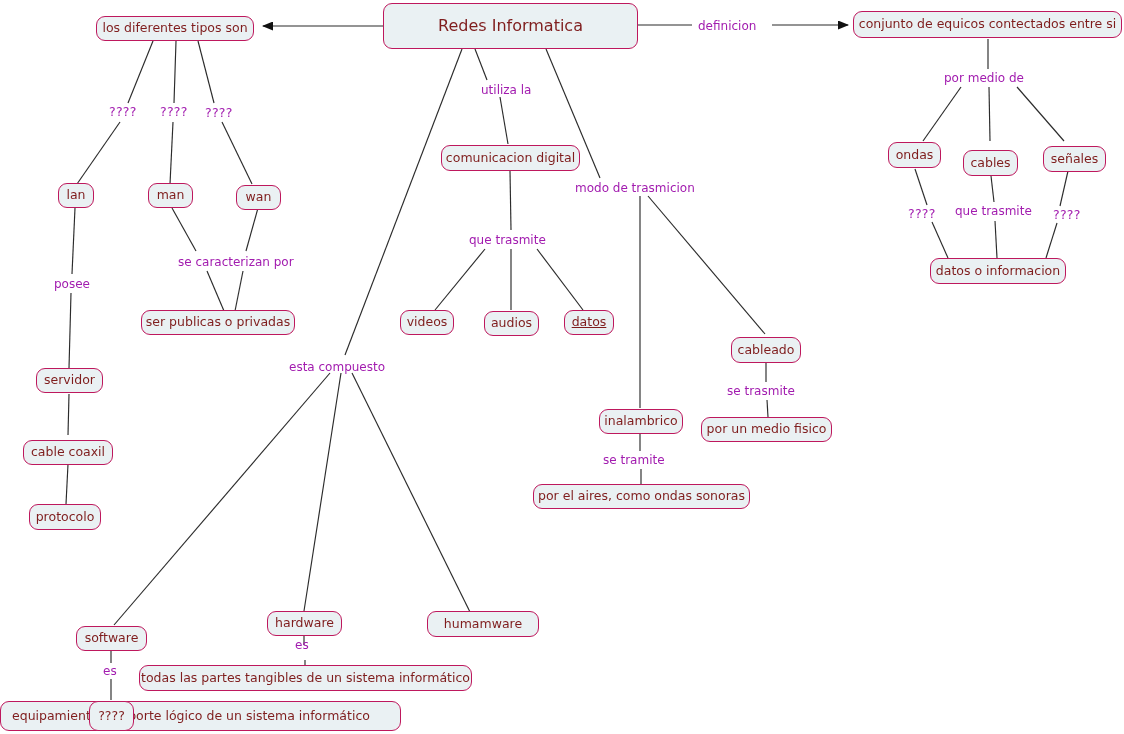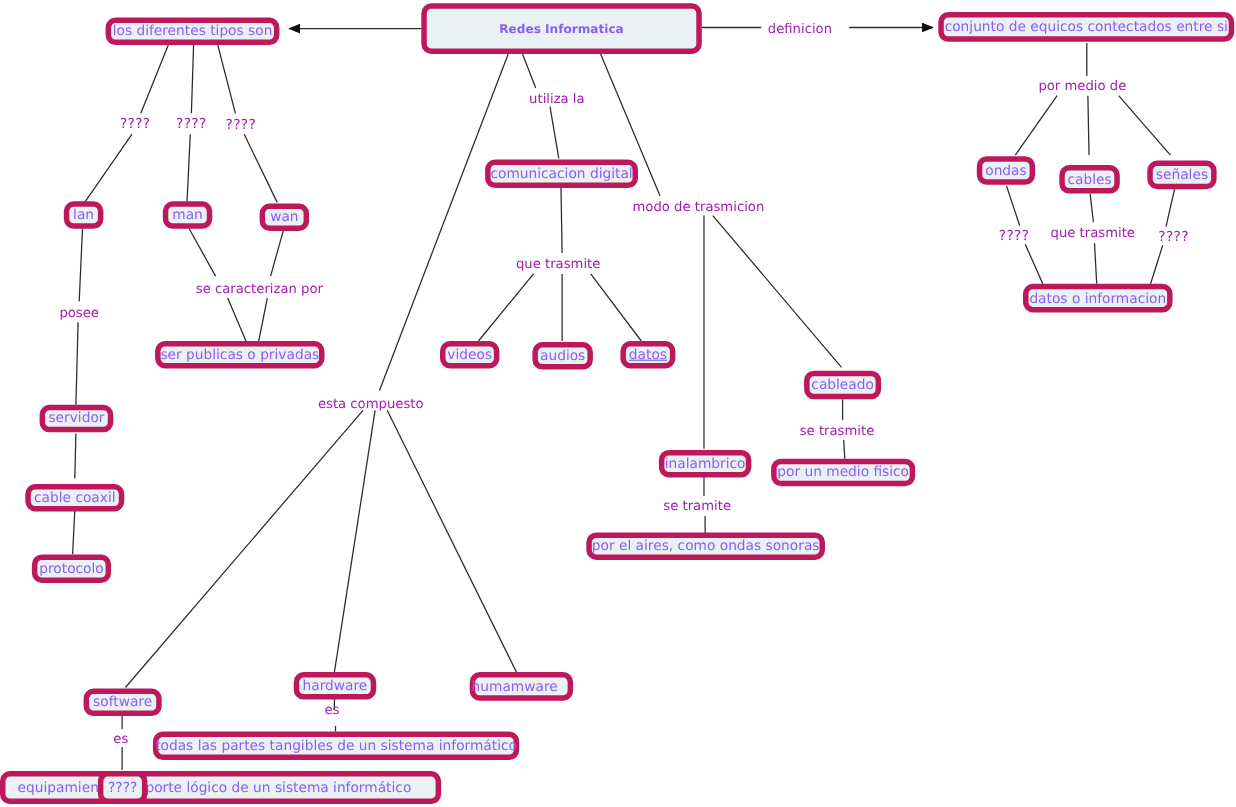--- a/index.html
+++ b/index.html
@@ -23,36 +23,35 @@
     left: 0;
     top: 0;
     width: 1124px;
     height: 734px;
     pointer-events: none;
   }
   .node {
     position: absolute;
     box-sizing: border-box;
     background: #eaf1f3;
-    border: 5px solid #be185d;
+    border: 1px solid #be185d;
     border-radius: 9px;
-    color: #8b5cf6;
+    color: #7f1d1d;
     font-size: 12.5px;
     line-height: 1;
     display: flex;
     align-items: center;
     justify-content: center;
     white-space: nowrap;
     padding: 0 9px;
     z-index: 3;
   }
   .node.root {
     border-radius: 9px;
-    font-size: 11px;
-    font-weight: bold;
+    font-size: 16px;
   }
   .linklabel {
     position: absolute;
     color: #a21caf;
     font-size: 12px;
     line-height: 1;
     white-space: nowrap;
     background: transparent;
     z-index: 4;
   }
@@ -220,21 +219,21 @@
   </div>
 
   <div class="node" style="left:76px; top:626px; width:71px; height:25px;">
     <span>software</span>
   </div>
 
   <div class="node" style="left:267px; top:611px; width:75px; height:25px;">
     <span>hardware</span>
   </div>
 
-  <div class="node" style="left:427px; top:611px; width:94px; height:26px;justify-content:flex-end;">
+  <div class="node" style="left:427px; top:611px; width:112px; height:26px;">
     <span>humamware</span>
   </div>
 
   <div class="node" style="left:139px; top:665px; width:333px; height:26px;">
     <span>todas las partes tangibles de un sistema informático</span>
   </div>
 
   <div class="node" style="left:0px; top:701px; width:401px; height:30px; justify-content:flex-start; padding-left:11px;">
     <span>equipamiento o soporte lógico de un sistema informático</span>
   </div>

